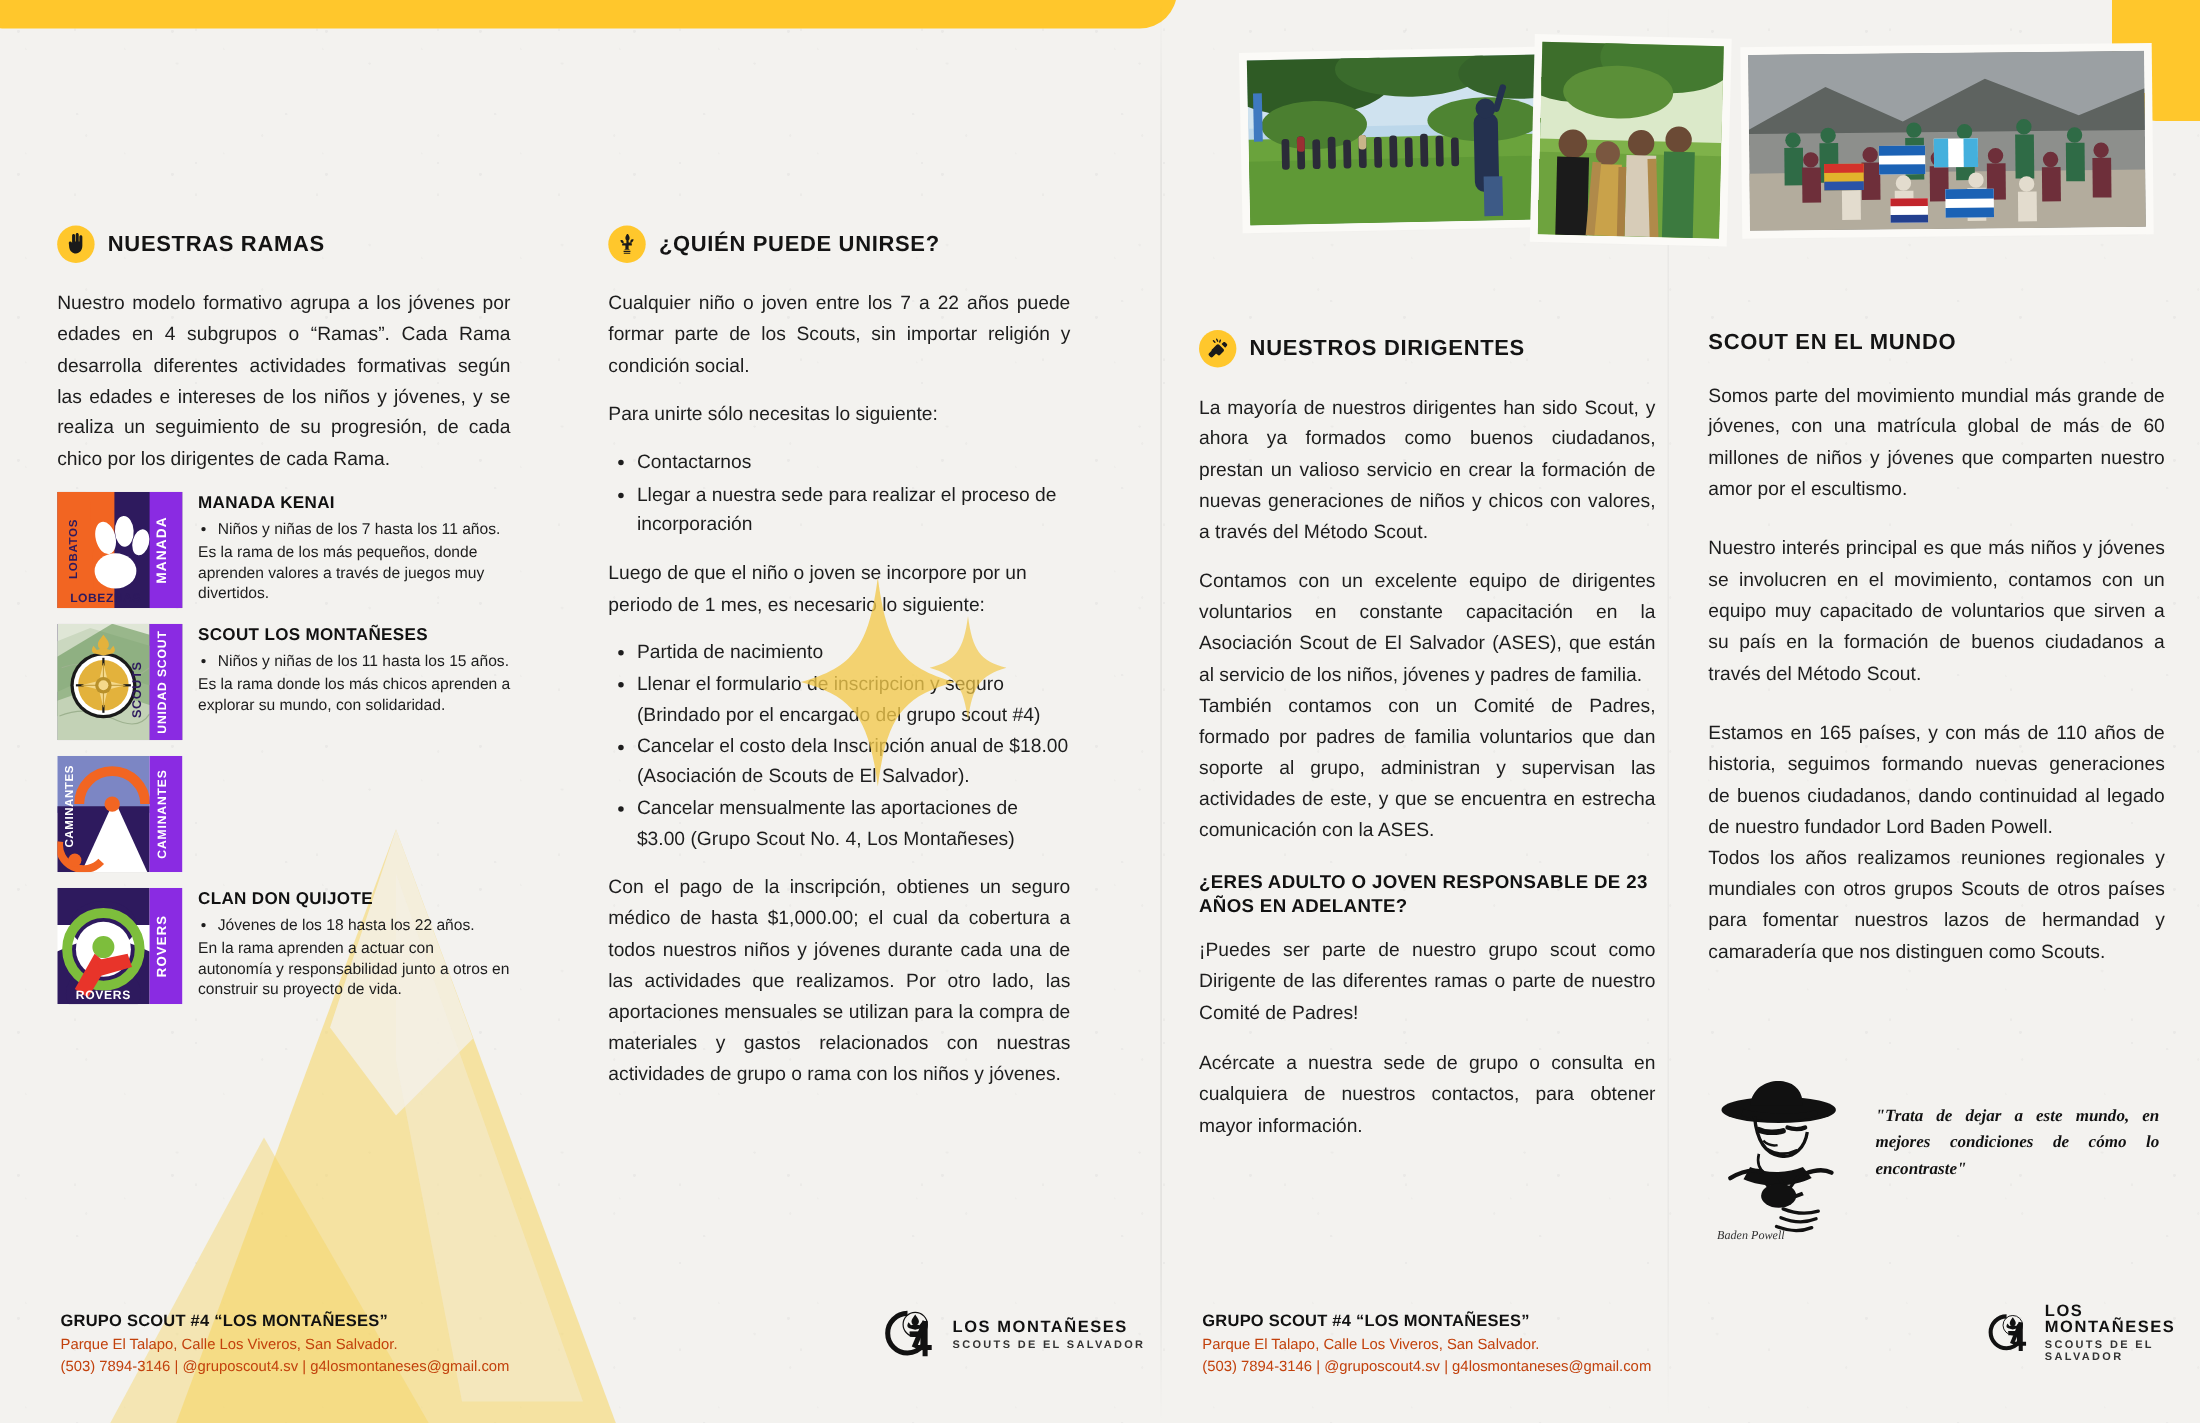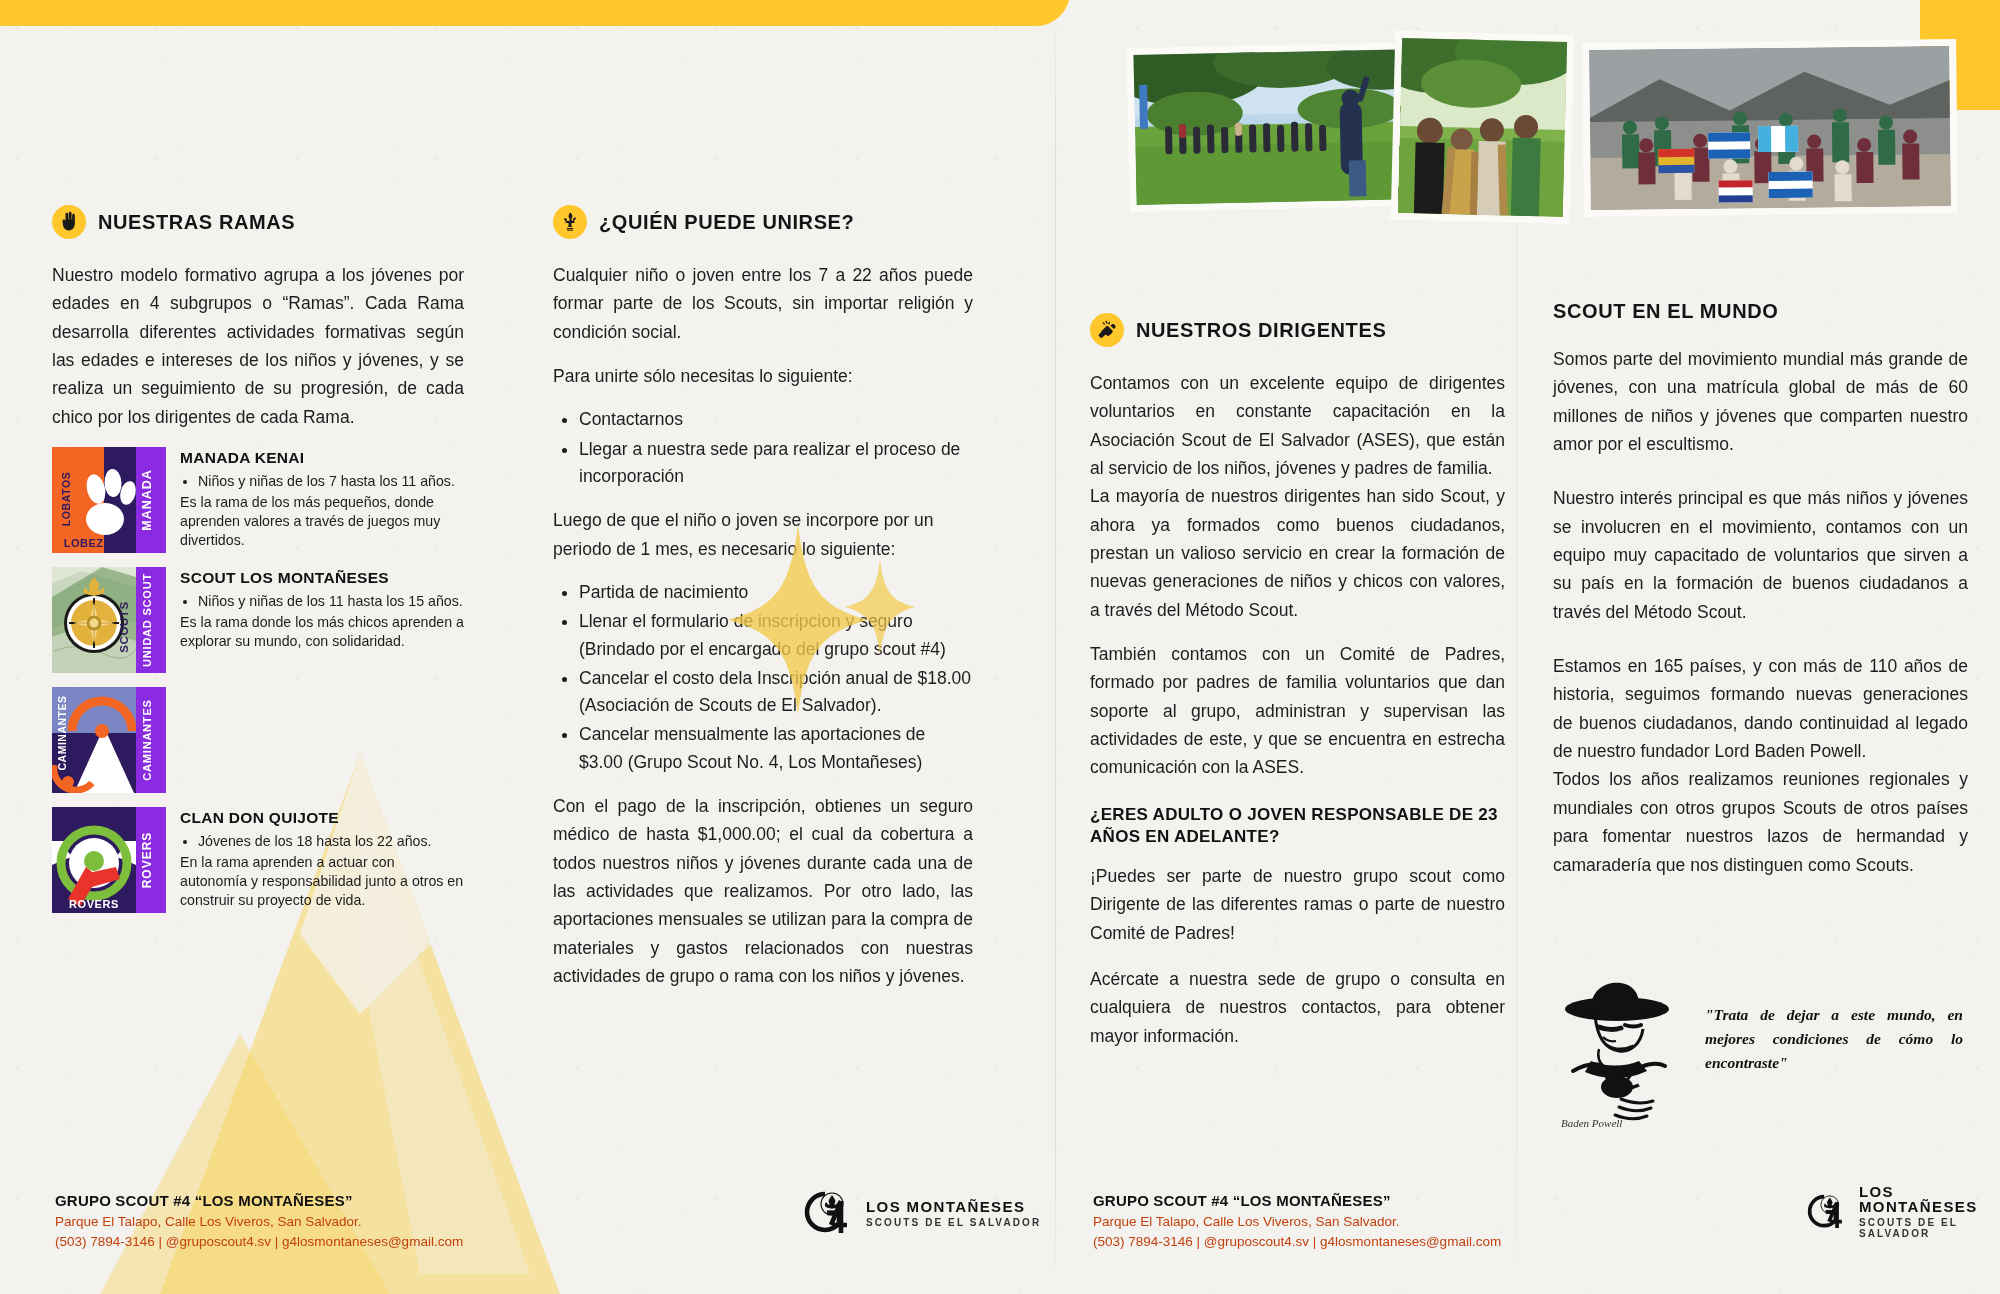--- a/index.html
+++ b/index.html
@@ -429,38 +429,38 @@
     <svg width="140" height="190" viewBox="0 0 140 190">
       <path d="M70 0 C78 62 92 82 140 95 C92 108 78 128 70 190 C62 128 48 108 0 95 C48 82 62 62 70 0 Z" fill="#F2C94C" opacity=".78"></path>
     </svg>
   </div>
   <div class="sparkle" style="left:845px; top:560px; width:70px; height:95px;">
     <svg width="70" height="95" viewBox="0 0 70 95">
       <path d="M35 0 C39 31 46 41 70 47 C46 54 39 64 35 95 C31 64 24 54 0 47 C24 41 31 31 35 0 Z" fill="#F2C94C" opacity=".7"></path>
     </svg>
   </div>
 
-  <div class="col" style="left:1090px; top:313px; width:415px;">
+  <div class="col" style="left:1090px; top:300px; width:415px;">
     <div class="col-header">
       <span class="hicon">
         <svg viewBox="0 0 24 24">
           <g stroke="#1a1a1a" stroke-width="1.4" stroke-linecap="round">
             <path d="M11 2.6 L12 4.6"></path>
               <path d="M14.6 3.6 L14 5.4"></path>
               <path d="M7.8 4.2 L9.2 5.6"></path>
           </g>
           <path d="M5.6 13.6 L11 8.2 c.7-.7 1.8-.7 2.5 0 l4.2 4.2c.7.7.7 1.8 0 2.5l-3.2 3.2c-.7.7-1.8.7-2.5 0L5.6 13.6z" fill="#1a1a1a"></path>
           <path d="M3.4 16.6 L7.1 12.9 l3.6 3.6 -3.7 3.7c-.6.6-1.6.6-2.2 0l-1.4-1.4c-.6-.6-.6-1.6 0-2.2z" fill="#1a1a1a"></path>
           <path d="M15.8 7.4 L19.4 11 l1.6-1.6c.6-.6.6-1.6 0-2.2l-1.4-1.4c-.6-.6-1.6-.6-2.2 0z" fill="#1a1a1a"></path>
         </svg>
       </span>
       <span class="htitle">NUESTROS DIRIGENTES</span>
     </div>
+    <p class="body-txt">La mayoría de nuestros dirigentes han sido Scout, y ahora ya formados como buenos ciudadanos, prestan un valioso servicio en crear la formación de nuevas generaciones de niños y chicos con valores, a través del Método Scout.</p>
     <p class="body-txt" style="margin-bottom:0">Contamos con un excelente equipo de dirigentes voluntarios en constante capacitación en la Asociación Scout de El Salvador (ASES), que están al servicio de los niños, jóvenes y padres de familia.</p>
-    <p class="body-txt">La mayoría de nuestros dirigentes han sido Scout, y ahora ya formados como buenos ciudadanos, prestan un valioso servicio en crear la formación de nuevas generaciones de niños y chicos con valores, a través del Método Scout.</p>
     <p class="body-txt">También contamos con un Comité de Padres, formado por padres de familia voluntarios que dan soporte al grupo,  administran y supervisan las actividades de este, y que se encuentra en estrecha comunicación con la ASES.</p>
     <div class="sub-h">¿ERES ADULTO O JOVEN RESPONSABLE DE 23 AÑOS EN ADELANTE?</div>
     <p class="body-txt">¡Puedes ser parte de nuestro grupo scout como Dirigente de las diferentes ramas o parte de nuestro Comité de Padres!</p>
     <p class="body-txt" style="margin-top:18px">Acércate a nuestra sede de grupo o consulta en cualquiera de nuestros contactos, para obtener mayor información.</p>
   </div>
 
   <div class="col" style="left:1553px; top:300px; width:415px;">
     <div class="plain-h">SCOUT EN EL MUNDO</div>
     <p class="body-txt" style="margin-bottom:26px">Somos parte del movimiento mundial más grande de jóvenes, con una matrícula global de más de 60 millones de niños y jóvenes que comparten nuestro amor por el escultismo.</p>
     <p class="body-txt" style="margin-bottom:26px">Nuestro interés principal es que más niños y jóvenes se involucren en el movimiento, contamos con un equipo muy capacitado de voluntarios que sirven a su país en la formación de buenos ciudadanos a través del Método Scout.</p>

